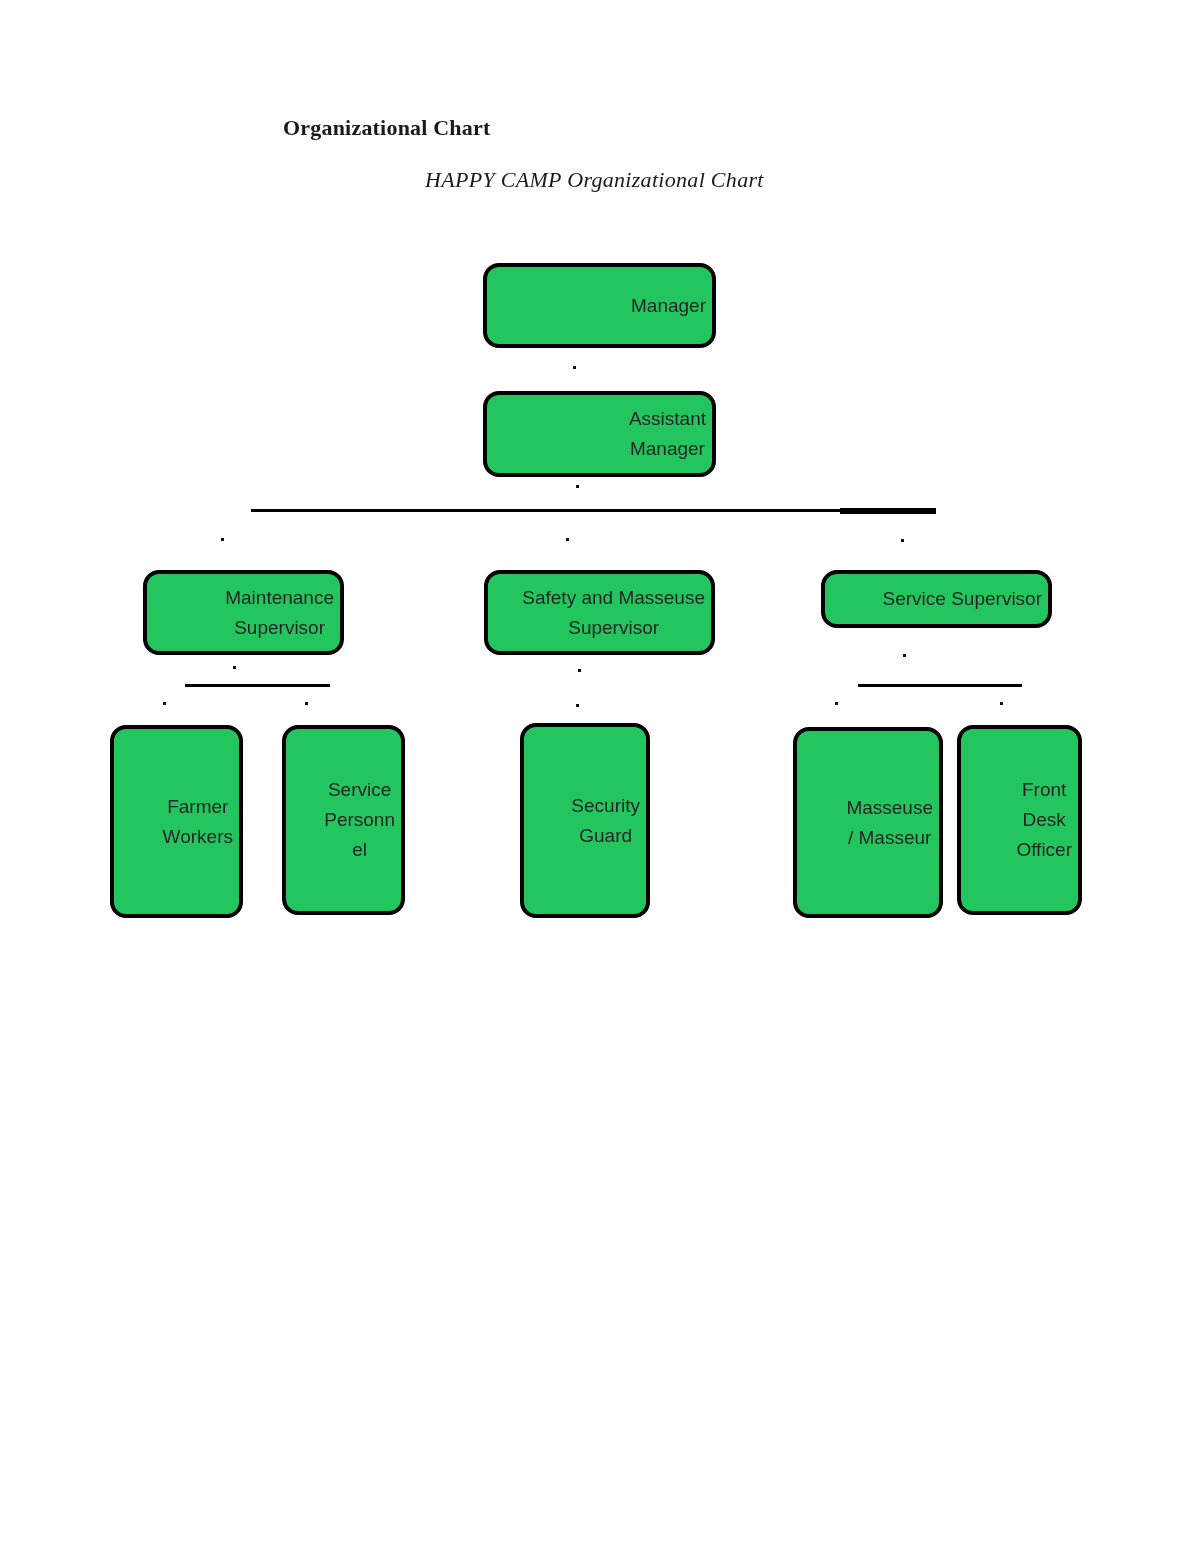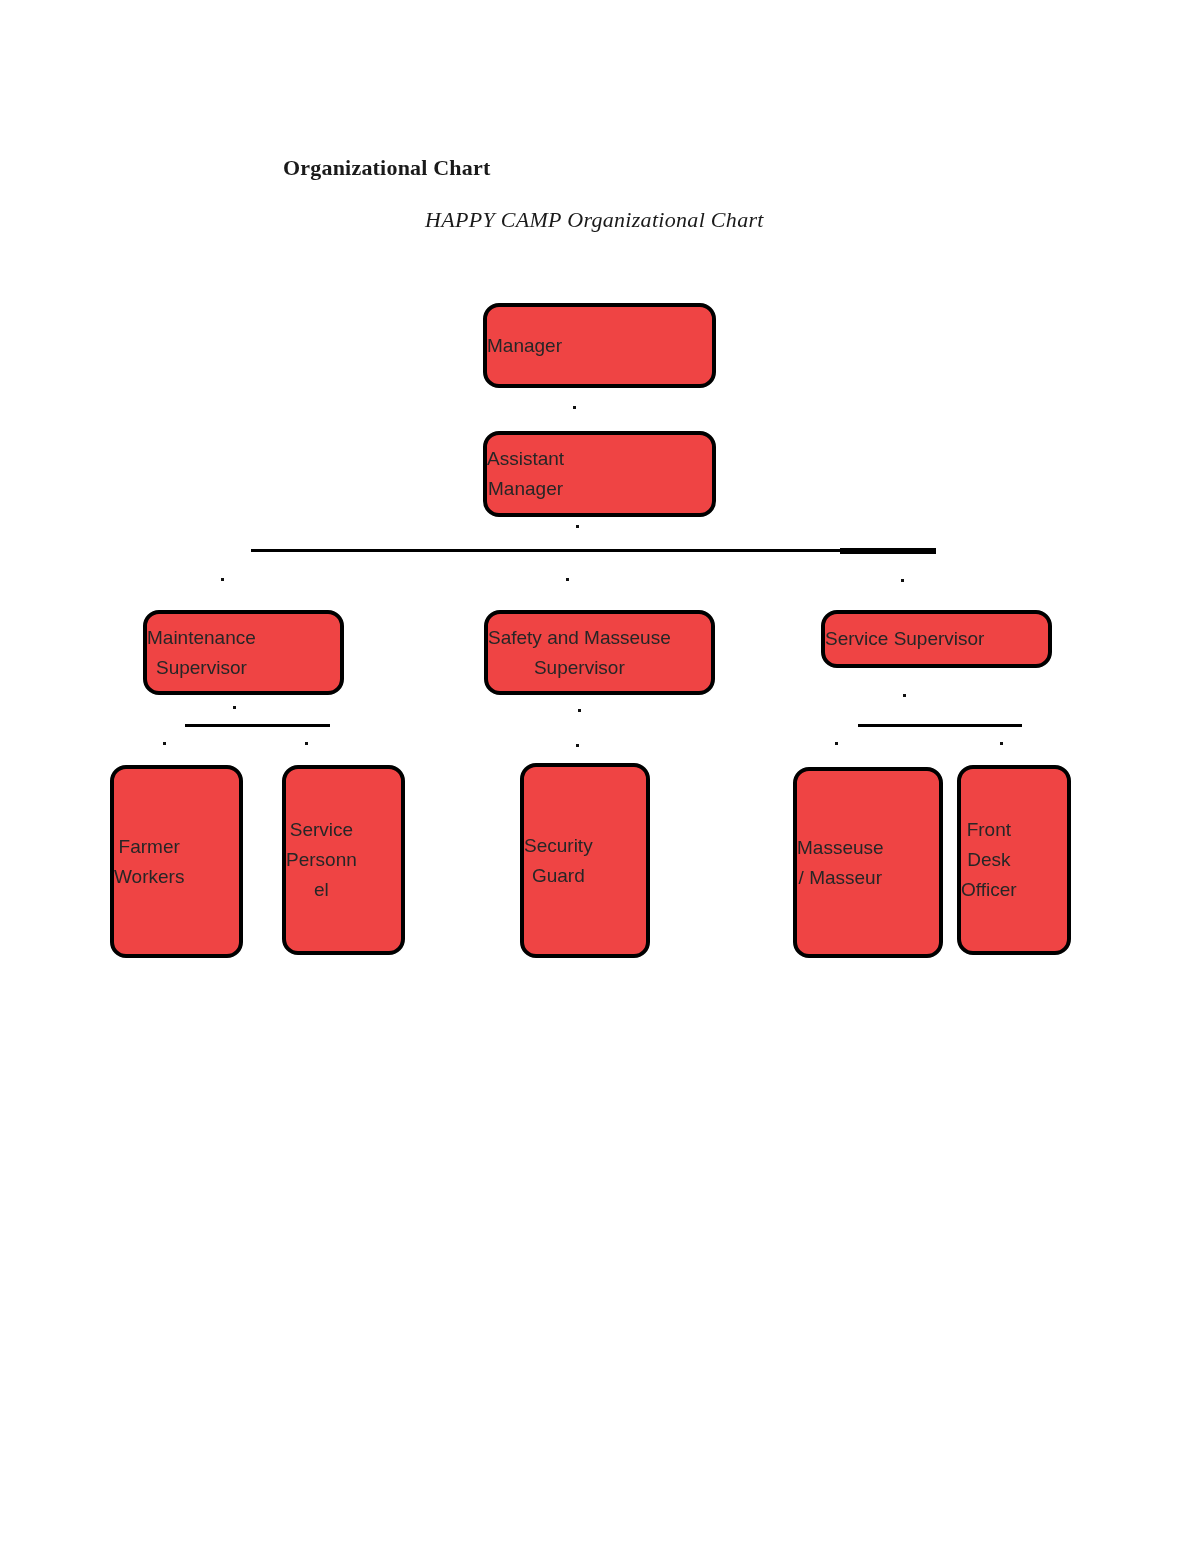--- a/index.html
+++ b/index.html
@@ -8,21 +8,20 @@
     width: 1200px;
     height: 1553px;
     background: #ffffff;
     position: relative;
     font-family: "Liberation Sans", sans-serif;
   }
   .page {
     position: absolute;
     inset: 0;
     background: #ffffff;
-    margin-top: 40px;
   }
   .doc-heading {
     position: absolute;
     left: 283px;
     top: 115px;
     font-family: "Liberation Serif", "DejaVu Serif", serif;
     font-weight: bold;
     font-size: 22px;
     color: #1a1a1a;
     letter-spacing: 0.2px;
@@ -34,25 +33,26 @@
     font-family: "Liberation Serif", "DejaVu Serif", serif;
     font-style: italic;
     font-size: 22px;
     color: #1a1a1a;
     letter-spacing: 0.3px;
   }
   .node {
     position: absolute;
     border: 4px solid #000000;
     border-radius: 16px;
-    background: #ef4444;
+    background: #22c55e;
     display: flex;
     align-items: center;
-    justify-content: flex-start;
+    justify-content: flex-end;
     text-align: center;
+    padding: 6px;
   }
   .node-label {
     font-family: "Liberation Sans", sans-serif;
     font-size: 19px;
     line-height: 30px;
     color: #262626;
     white-space: pre-line;
   }
   .hline {
     position: absolute;
@@ -67,21 +67,21 @@
   
   .n-manager            { left: 483px; top: 263px; width: 233px; height: 85px; }
   .n-assistant-manager  { left: 483px; top: 391px; width: 233px; height: 86px; }
   .n-maintenance-sup    { left: 143px; top: 570px; width: 201px; height: 85px; }
   .n-safety-sup         { left: 484px; top: 570px; width: 231px; height: 85px; }
   .n-service-sup        { left: 821px; top: 570px; width: 231px; height: 58px; }
   .n-farmer-workers     { left: 110px; top: 725px; width: 133px; height: 193px; }
   .n-service-personnel  { left: 282px; top: 725px; width: 123px; height: 190px; }
   .n-security-guard     { left: 520px; top: 723px; width: 130px; height: 195px; }
   .n-masseuse           { left: 793px; top: 727px; width: 150px; height: 191px; }
-  .n-front-desk         { left: 957px; top: 725px; width: 114px; height: 190px; }
+  .n-front-desk         { left: 957px; top: 725px; width: 125px; height: 190px; }
   
   .l-main-thin   { left: 251px; top: 509px; width: 589px; height: 3px; }
   .l-main-thick  { left: 840px; top: 508px; width: 96px;  height: 6px; }
   .l-maintenance { left: 185px; top: 684px; width: 145px; height: 3px; }
   .l-service     { left: 858px; top: 684px; width: 164px; height: 3px; }
   
   .d-1  { left: 573px; top: 366px; }
   .d-2  { left: 576px; top: 485px; }
   .d-3  { left: 221px; top: 538px; }
   .d-4  { left: 566px; top: 538px; }

